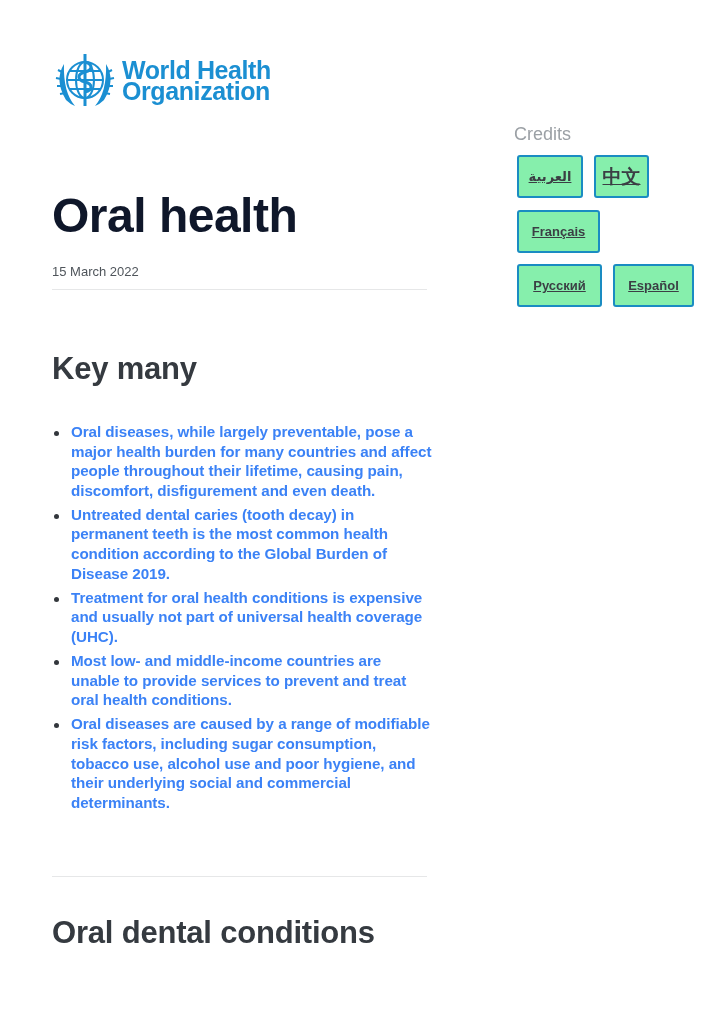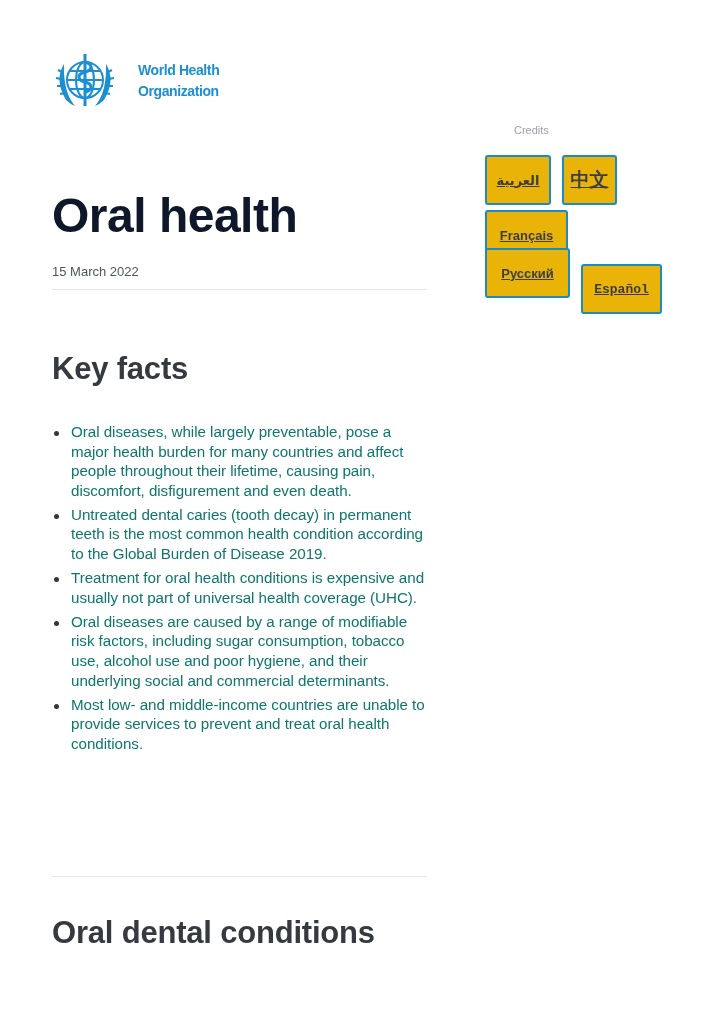--- a/index.html
+++ b/index.html
@@ -1,43 +1,43 @@
 <!DOCTYPE html>
 <html><head>
   <meta charset="utf-8">
   <style>
     * { box-sizing: border-box; margin: 0; padding: 0; }
     html, body { width: 724px; height: 1024px; background: #ffffff; overflow: hidden; }
     body { position: relative; font-family: "Liberation Sans", "DejaVu Sans", sans-serif; color: #3b3f44; }
 
     .logo { position: absolute; left: 50px; top: 50px; display: flex; align-items: center; }
     .logo svg { width: 70px; height: 62px; }
-    .logo-text { margin-left: 18px; color: #1b8fd2; font-weight: bold; font-size: 14px; line-height: 21px; letter-spacing: -0.4px; font-family: "Liberation Sans", sans-serif; }
+    .logo-text { margin-left: 2px; color: #1b8fd2; font-weight: bold; font-size: 25px; line-height: 21px; letter-spacing: -0.4px; font-family: "Liberation Sans", sans-serif; }
 
     .page-title { position: absolute; left: 52px; top: 188px; font-size: 48px; font-weight: bold; color: #0f172a; letter-spacing: -0.5px; line-height: 56px; }
     .date { position: absolute; left: 52px; top: 264px; font-size: 13px; color: #4f555b; }
     .rule { position: absolute; left: 52px; width: 375px; height: 1px; background: #e6e7e8; }
     .rule.r1 { top: 289px; }
     .rule.r2 { top: 876px; }
 
     .h2 { position: absolute; left: 52px; font-size: 31px; font-weight: bold; color: #353a40; letter-spacing: -0.2px; }
     .h2.key { top: 351px; }
     .h2.cond { top: 915px; }
 
     .facts { position: absolute; left: 52px; top: 422px; width: 380px; list-style: none; }
-    .facts li { position: relative; padding-left: 19px; font-size: 15.2px; font-weight: normal; line-height: 19.6px; color: #0f766e; margin-bottom: 4.5px; letter-spacing: -0.05px; }
+    .facts li { position: relative; padding-left: 19px; font-size: 15.2px; font-weight: bold; line-height: 19.6px; color: #3b82f6; margin-bottom: 4.5px; letter-spacing: -0.05px; }
     .facts li::before { content: ""; position: absolute; left: 2px; top: 9px; width: 5px; height: 5px; border-radius: 50%; background: #33373c; }
 
-    .credits { position: absolute; left: 514px; top: 124px; font-size: 11px; color: #9ba0a5; }
-    .lang-btn { position: absolute; height: 50px; border: 2px solid #1a8cc2; border-radius: 3px; background: #eab308; display: flex; align-items: center; justify-content: center; font-size: 13px; font-weight: bold; color: #3b3f44; text-decoration: underline; cursor: pointer; }
+    .credits { position: absolute; left: 514px; top: 124px; font-size: 18px; color: #9ba0a5; }
+    .lang-btn { position: absolute; height: 43px; border: 2px solid #1a8cc2; border-radius: 3px; background: #86efac; display: flex; align-items: center; justify-content: center; font-size: 13px; font-weight: bold; color: #3b3f44; text-decoration: underline; cursor: pointer; margin-left: 32px; }
     .lang-ar { left: 485px; top: 155px; width: 66px; }
     .lang-zh { left: 562px; top: 155px; width: 55px; font-size: 19px; }
     .lang-fr { left: 485px; top: 210px; width: 83px; }
-    .lang-ru { left: 485px; top: 248px; width: 85px; }
-    .lang-es { left: 581px; top: 264px; width: 81px; font-family: Liberation Mono, monospace; }
+    .lang-ru { left: 485px; top: 264px; width: 85px; }
+    .lang-es { left: 581px; top: 264px; width: 81px; }
   </style>
 </head>
 <body>
 
 <div class="logo">
   <svg viewBox="0 0 70 62">
     <g fill="none" stroke="#1b8fd2" stroke-width="2">
       <circle cx="35" cy="30" r="18"></circle>
       <ellipse cx="35" cy="30" rx="9" ry="18"></ellipse>
       <line x1="17" y1="30" x2="53" y2="30"></line>
@@ -56,27 +56,27 @@
   <div class="logo-text">
     <div>World Health</div>
     <div>Organization</div>
   </div>
 </div>
 
 <h1 class="page-title">Oral health</h1>
 <div class="date">15 March 2022</div>
 <div class="rule r1"></div>
 
-<h2 class="h2 key">Key facts</h2>
+<h2 class="h2 key">Key many</h2>
 <ul class="facts">
   <li>Oral diseases, while largely preventable, pose a major health burden for many countries and affect people throughout their lifetime, causing pain, discomfort, disfigurement and even death.</li>
   <li>Untreated dental caries (tooth decay) in permanent teeth is the most common health condition according to the Global Burden of Disease 2019.</li>
   <li>Treatment for oral health conditions is expensive and usually not part of universal health coverage (UHC).</li>
+  <li>Most low- and middle-income countries are unable to provide services to prevent and treat oral health conditions.</li>
   <li>Oral diseases are caused by a range of modifiable risk factors, including sugar consumption, tobacco use, alcohol use and poor hygiene, and their underlying social and commercial determinants.</li>
-  <li>Most low- and middle-income countries are unable to provide services to prevent and treat oral health conditions.</li>
 </ul>
 <div class="rule r2"></div>
 
 <h2 class="h2 cond">Oral dental conditions</h2>
 
 <a class="credits">Credits</a>
 <a class="lang-btn lang-ar" dir="rtl">العربية</a>
 <a class="lang-btn lang-zh">中文</a>
 <a class="lang-btn lang-fr">Français</a>
 <a class="lang-btn lang-ru">Русский</a>

